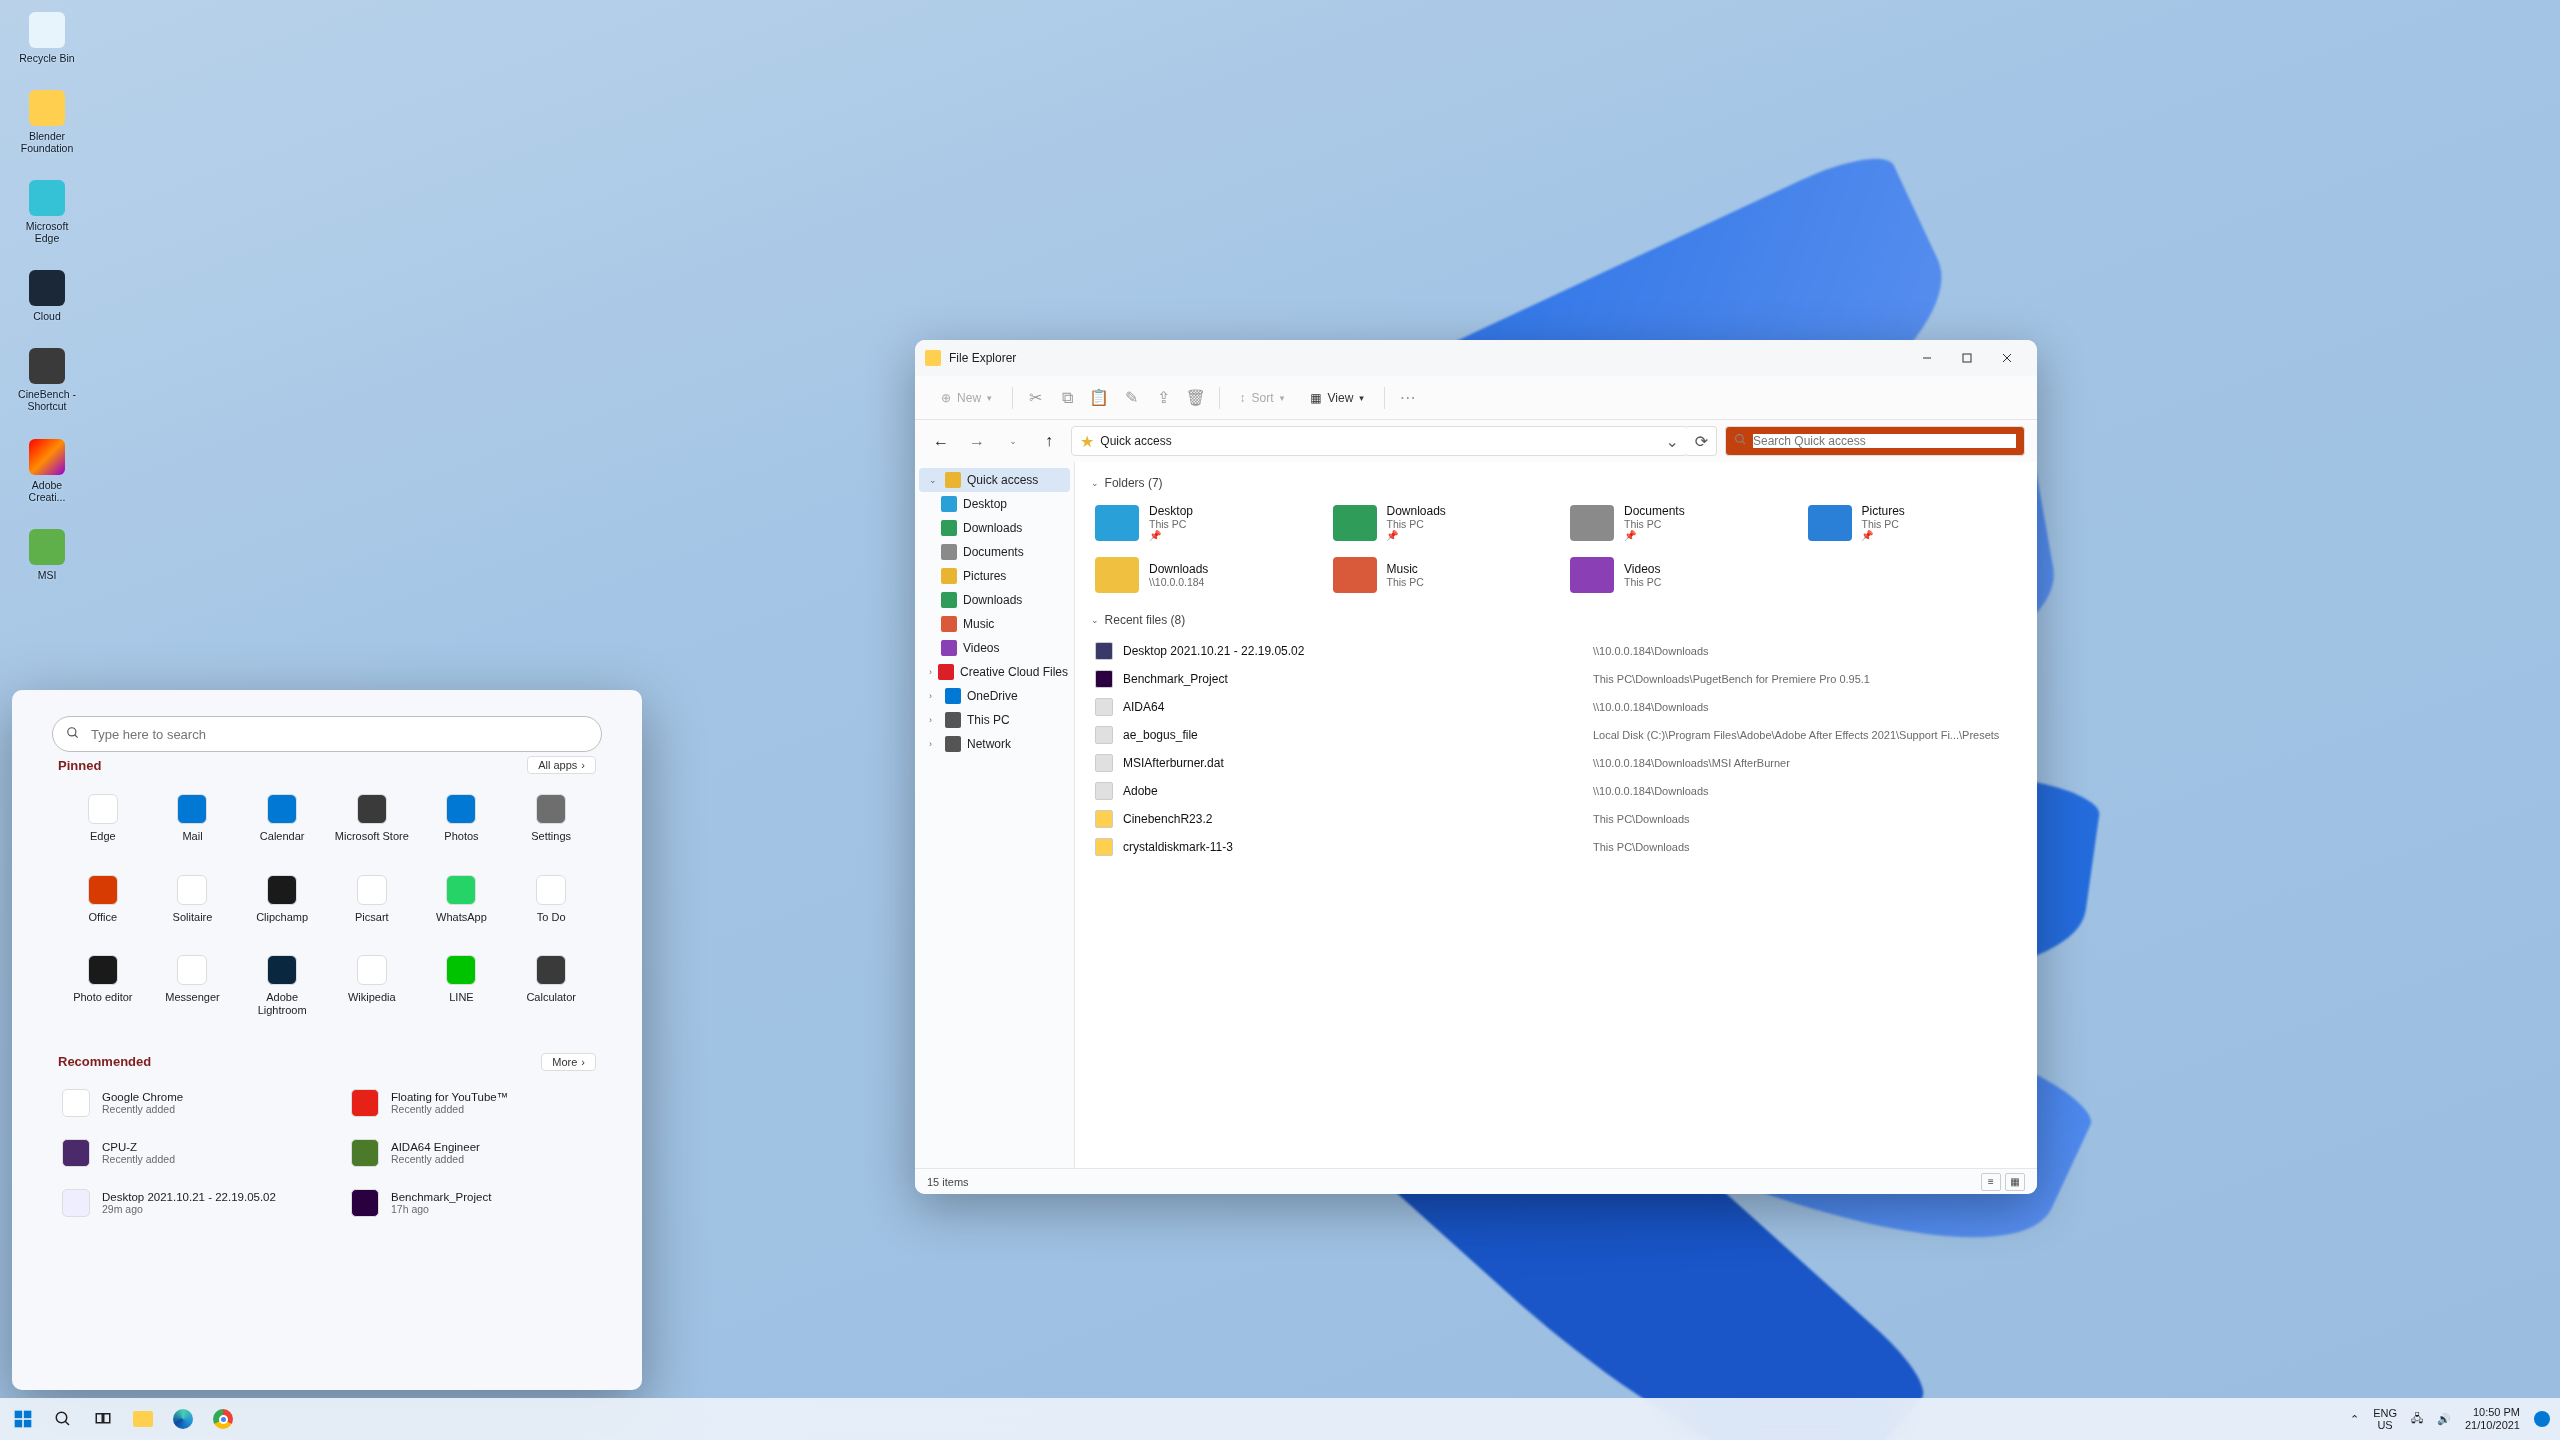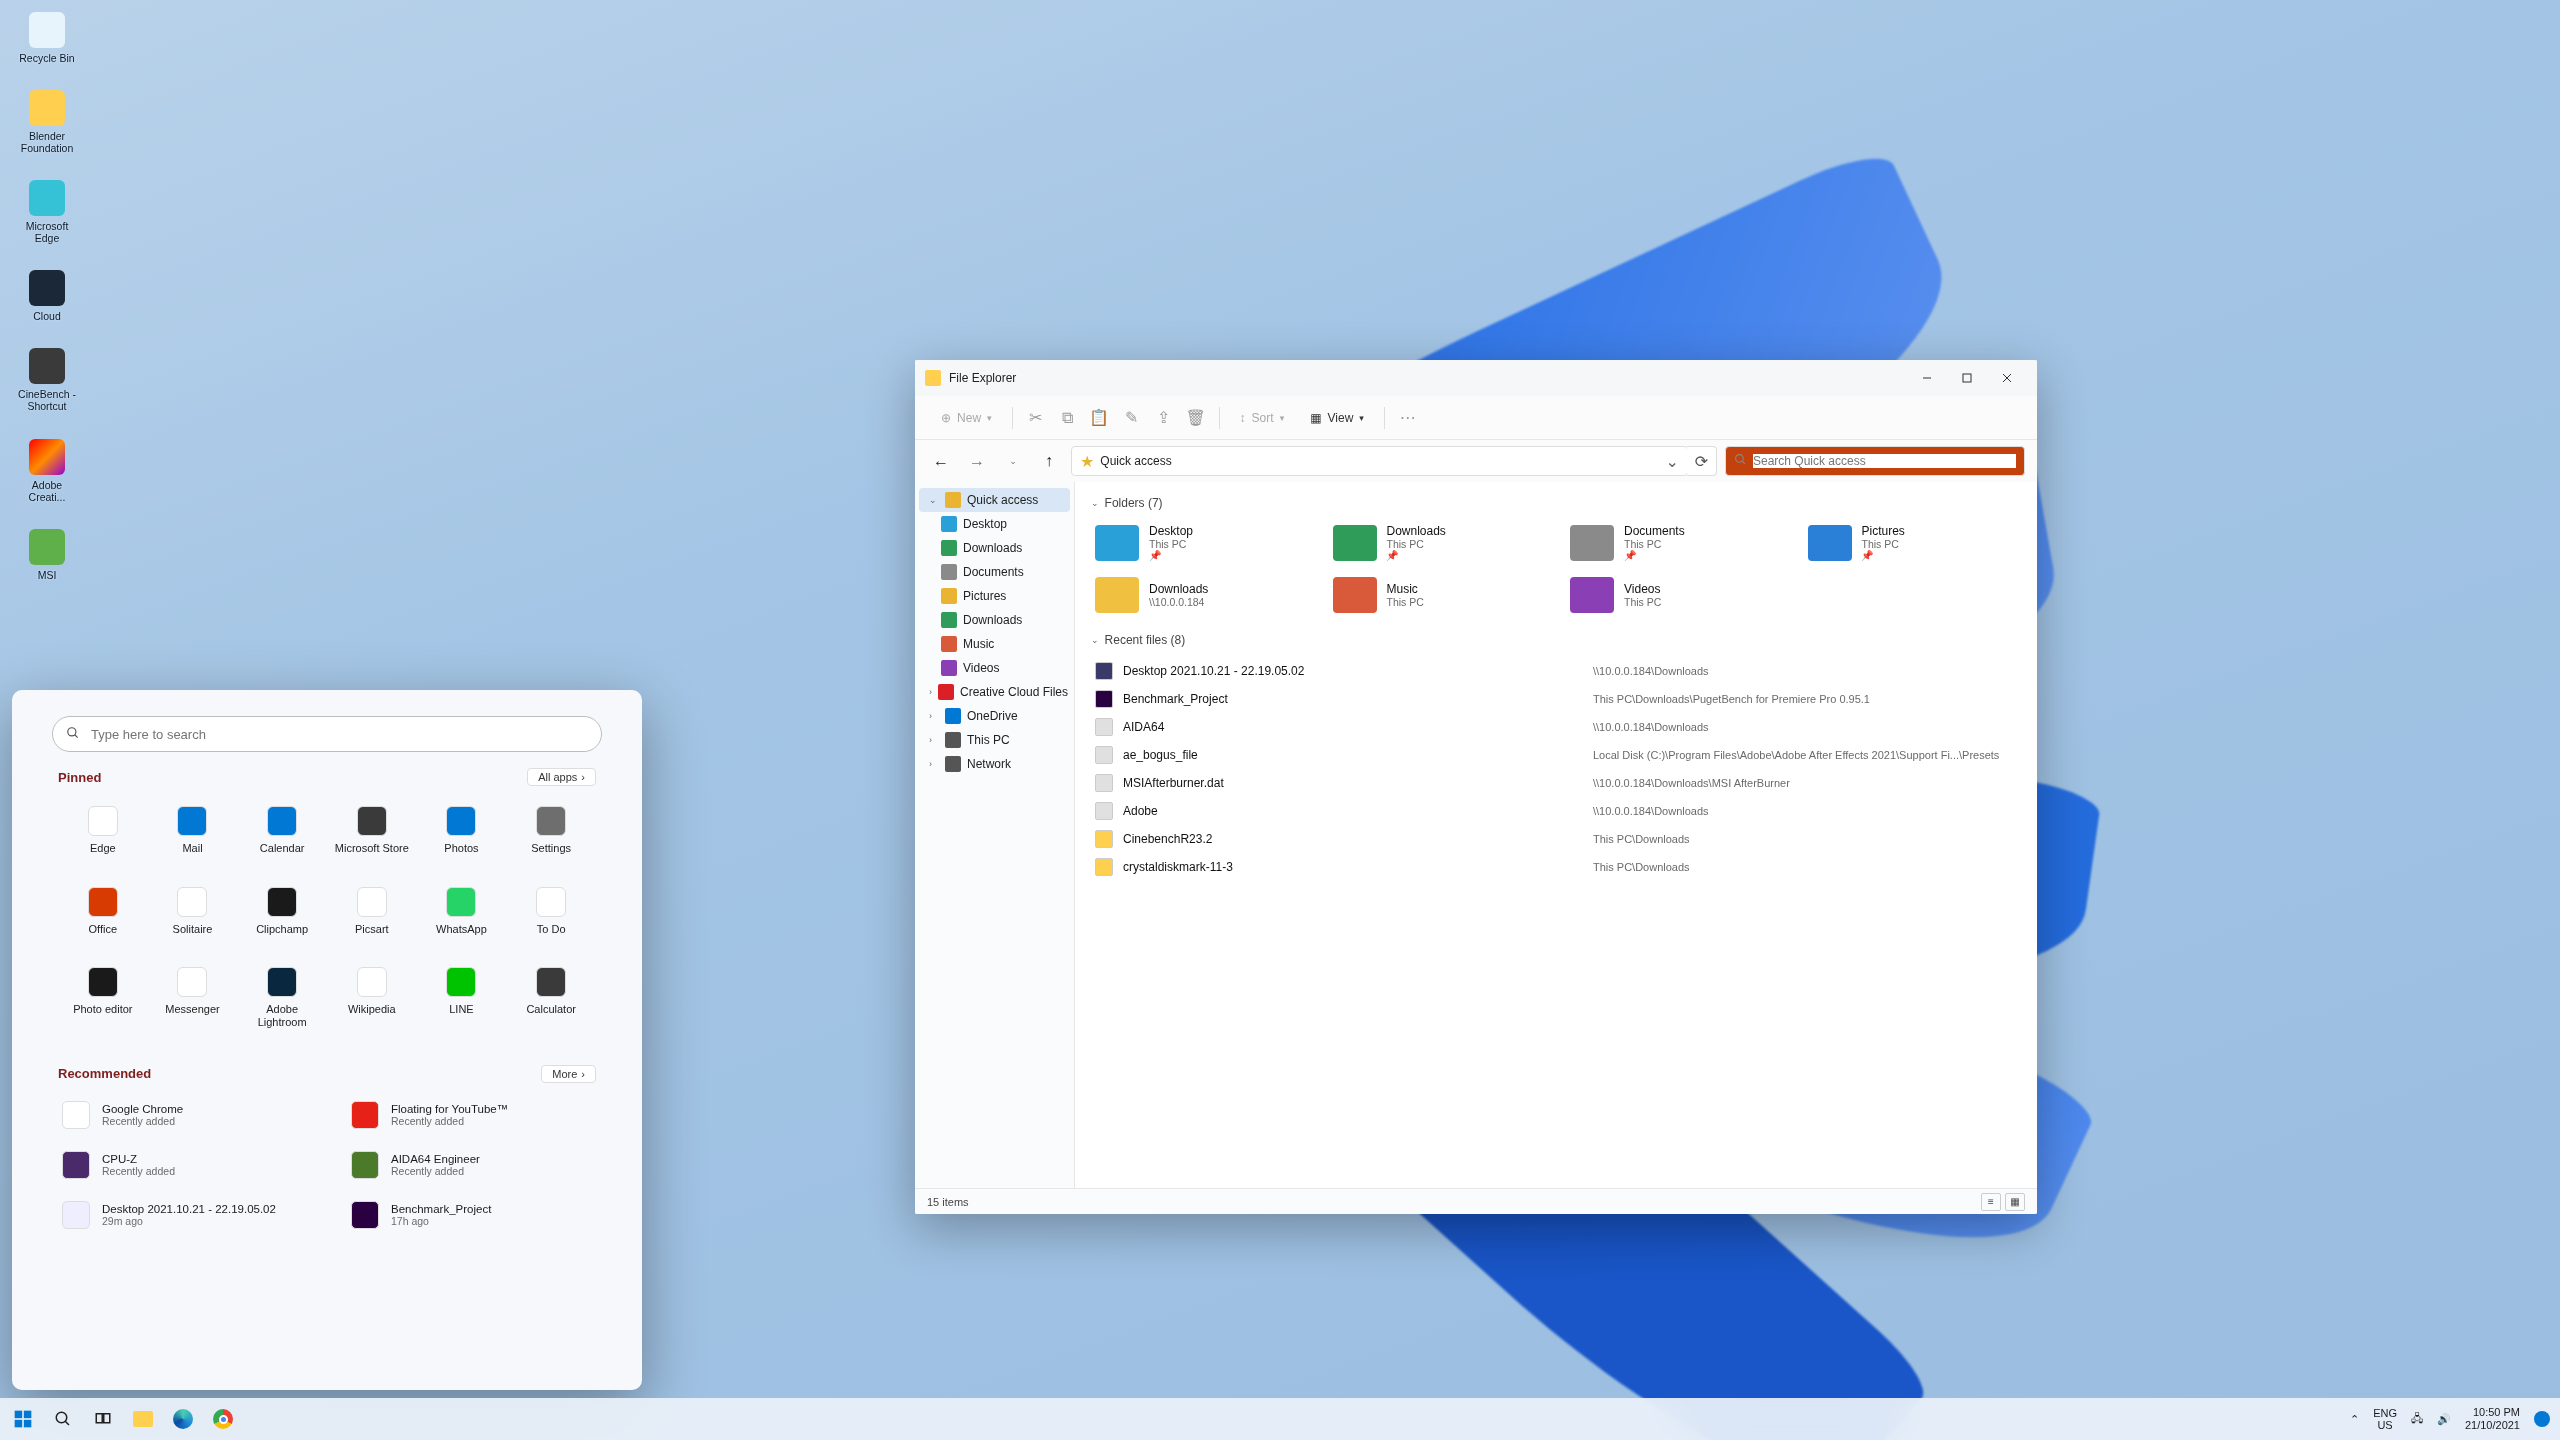--- a/index.html
+++ b/index.html
@@ -22,21 +22,21 @@
 
 
 .taskbar{position:absolute;left:0;bottom:0;width:100%;height:42px;background:rgba(235,242,250,.92);backdrop-filter:blur(20px);display:flex;align-items:center;padding:0 10px}
 .tb-left{display:flex;align-items:center;gap:14px}
 .tb-btn{width:26px;height:26px;display:flex;align-items:center;justify-content:center;border-radius:4px;cursor:pointer}
 .tb-right{margin-left:auto;display:flex;align-items:center;gap:14px;font-size:11px;color:#1a1a1a}
 .tb-time{text-align:right;line-height:1.15}
 
 
 .start{position:absolute;left:12px;bottom:50px;width:630px;height:700px;background:rgba(249,250,252,.97);border-radius:10px;box-shadow:0 18px 60px rgba(0,0,0,.35);display:flex;flex-direction:column;overflow:hidden}
-.start-search{margin:26px 40px 12px;position:relative}
+.start-search{margin:26px 40px 0;position:relative}
 .start-search input{width:100%;height:36px;border:1px solid #bdbdbd;border-radius:18px;padding:0 14px 0 38px;font-size:13px;background:#fff}
 .start-search .sicon{position:absolute;left:14px;top:10px;color:#555}
 .st-section{padding:4px 46px}
 .st-head{display:flex;justify-content:space-between;align-items:center;margin-bottom:14px}
 .st-head .h{font-size:13px;font-weight:600;color:#7f1d1d}
 .st-head .more{font-size:11px;color:#333;background:#fff;border:1px solid #ddd;border-radius:4px;padding:2px 10px;cursor:pointer;display:flex;align-items:center;gap:4px}
 .pinned-grid{display:grid;grid-template-columns:repeat(6,1fr);row-gap:20px;margin-bottom:22px}
 .pin{display:flex;flex-direction:column;align-items:center;gap:6px;cursor:pointer;padding:6px;border-radius:6px}
 .pin .pic{width:30px;height:30px;border-radius:6px}
 .pin .pl{font-size:11px;color:#222;text-align:center;line-height:1.15}
@@ -46,21 +46,21 @@
 .rec .rt{display:flex;flex-direction:column}
 .rec .rn{font-size:11.5px;color:#1a1a1a}
 .rec .rs{font-size:10.5px;color:#6a6a6a}
 .start-footer{margin-top:auto;height:56px;background:rgba(235,238,242,.7);display:flex;align-items:center;padding:0 46px}
 .sf-user{display:flex;align-items:center;gap:10px;cursor:pointer}
 .sf-user .av{width:26px;height:26px;border-radius:50%;background:#ccc;display:flex;align-items:center;justify-content:center}
 .sf-user .un{font-size:12px;color:#222}
 .sf-pwr{margin-left:auto;width:20px;height:20px;cursor:pointer}
 
 
-.explorer{position:absolute;left:915px;top:360px;width:1122px;height:854px;background:#fff;border-radius:2px;box-shadow:0 14px 50px rgba(0,0,0,.3);display:flex;flex-direction:column;overflow:hidden}
+.explorer{position:absolute;left:915px;top:340px;width:1122px;height:854px;background:#fff;border-radius:10px;box-shadow:0 14px 50px rgba(0,0,0,.3);display:flex;flex-direction:column;overflow:hidden}
 .ex-titlebar{height:36px;display:flex;align-items:center;padding:0 10px;background:#f6f7f9}
 .ex-titlebar .tic{width:16px;height:16px;margin-right:8px}
 .ex-titlebar .tt{font-size:12px;color:#222}
 .wbtns{margin-left:auto;display:flex}
 .wbtn{width:40px;height:28px;display:flex;align-items:center;justify-content:center;cursor:pointer;color:#333}
 .ex-toolbar{height:44px;display:flex;align-items:center;padding:0 16px;gap:6px;border-bottom:1px solid #e6e6e6;background:#fbfbfc}
 .tbtn{display:flex;align-items:center;gap:6px;padding:5px 10px;border-radius:4px;font-size:12px;color:#333;cursor:pointer}
 .tbtn.dis{color:#aaa}
 .tsep{width:1px;height:22px;background:#ddd;margin:0 4px}
 .tib{width:26px;height:26px;display:flex;align-items:center;justify-content:center;border-radius:4px;cursor:pointer;color:#999}

